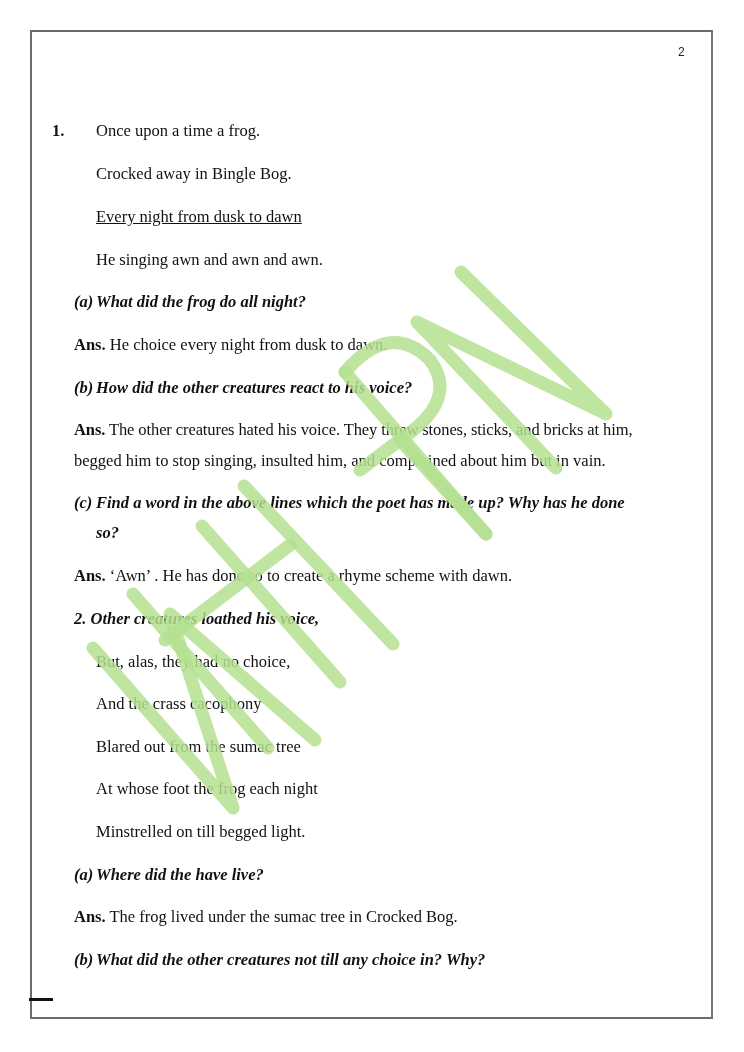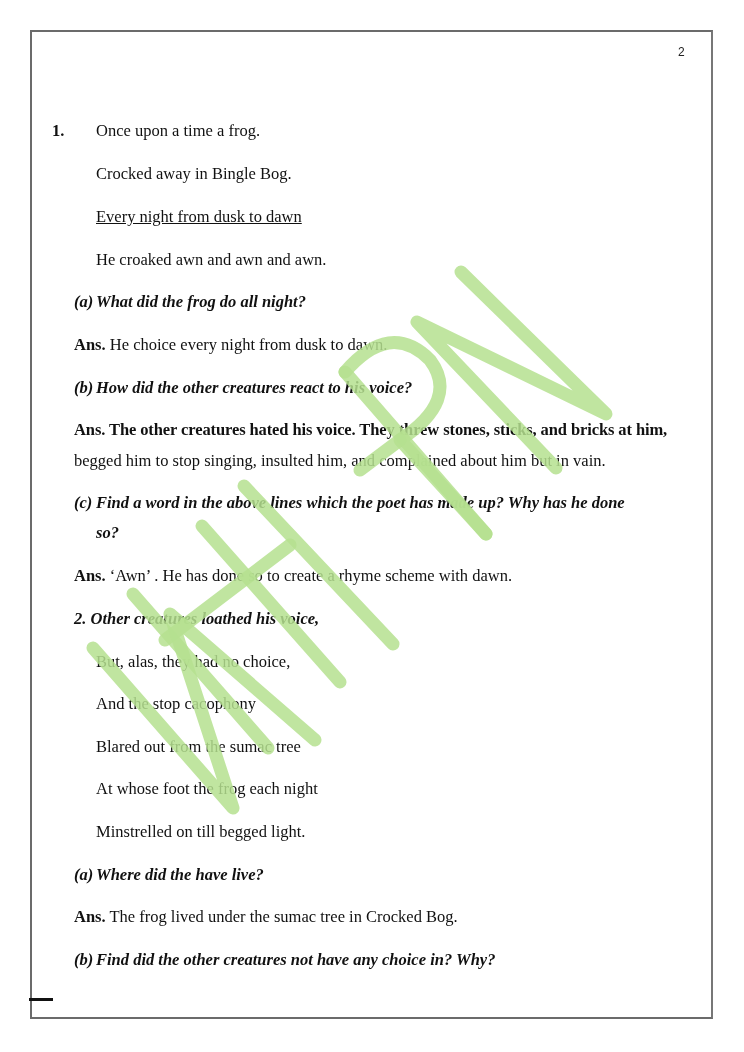--- a/index.html
+++ b/index.html
@@ -30,60 +30,60 @@
 
 <div class="page-frame"></div>
 <div class="page-number">2</div>
 
 <div class="content">
 
   <span class="qnum" style="top:121px;">1.</span>
   <div class="line" style="left:96px; top:121px;">Once upon a time a frog.</div>
   <div class="line" style="left:96px; top:164px;">Crocked away in Bingle Bog.</div>
   <div class="line" style="left:96px; top:207px;text-decoration:underline;">Every night from dusk to dawn</div>
-  <div class="line" style="left:96px; top:250px;">He croaked awn and awn and awn.</div>
+  <div class="line" style="left:96px; top:250px;">He singing awn and awn and awn.</div>
 
   <div class="line b" style="left:74px; top:292px;">
     <span class="qlabel">(a)</span><span>What did the frog do all night?</span>
   </div>
   <div class="line" style="left:74px; top:335px;">
     <b>Ans.</b> <span>He choice every night from dusk to dawn.</span>
   </div>
 
   <div class="line b" style="left:74px; top:378px;">
     <span class="qlabel">(b)</span><span>How did the other creatures react to his voice?</span>
   </div>
-  <div class="line" style="left:74px; top:420px; letter-spacing:-0.1px;font-weight:bold;">
+  <div class="line" style="left:74px; top:420px; letter-spacing:-0.1px;">
     <b>Ans.</b> <span>The other creatures hated his voice. They threw stones, sticks, and bricks at him,</span>
   </div>
   <div class="line" style="left:74px; top:451px;">begged him to stop singing, insulted him, and complained about him but in vain.</div>
 
   <div class="line b" style="left:74px; top:493px;">
     <span class="qlabel">(c)</span><span>Find a word in the above lines which the poet has made up? Why has he done</span>
   </div>
   <div class="line b" style="left:96px; top:523px;">so?</div>
   <div class="line" style="left:74px; top:566px;">
     <b>Ans.</b> <span>‘Awn’ . He has done so to create a rhyme scheme with dawn.</span>
   </div>
 
   <div class="line b" style="left:74px; top:609px;">2. Other creatures loathed his voice,</div>
   <div class="line" style="left:96px; top:652px;">But, alas, they had no choice,</div>
-  <div class="line" style="left:96px; top:694px;">And the stop cacophony</div>
+  <div class="line" style="left:96px; top:694px;">And the crass cacophony</div>
   <div class="line" style="left:96px; top:737px;">Blared out from the sumac tree</div>
   <div class="line" style="left:96px; top:779px;">At whose foot the frog each night</div>
   <div class="line" style="left:96px; top:822px;">Minstrelled on till begged light.</div>
 
   <div class="line b" style="left:74px; top:865px;">
     <span class="qlabel">(a)</span><span>Where did the have live?</span>
   </div>
   <div class="line" style="left:74px; top:907px;">
     <b>Ans.</b> <span>The frog lived under the sumac tree in Crocked Bog.</span>
   </div>
   <div class="line b" style="left:74px; top:950px;">
-    <span class="qlabel">(b)</span><span>Find did the other creatures not have any choice in? Why?</span>
+    <span class="qlabel">(b)</span><span>What did the other creatures not till any choice in? Why?</span>
   </div>
 </div>
 
 <svg class="watermark" viewBox="0 0 744 1052" xmlns="http://www.w3.org/2000/svg">
   <g stroke="#b5e08f" stroke-opacity="0.85" stroke-width="13" stroke-linecap="round" stroke-linejoin="round" fill="none">
 
     <polyline points="461,272 606,414 417,322 556,468"></polyline>
 
     <polyline points="345,372 486,534"></polyline>
     <path d="M345,372 Q390,320 430,360 Q460,400 400,440 L486,534"></path>

